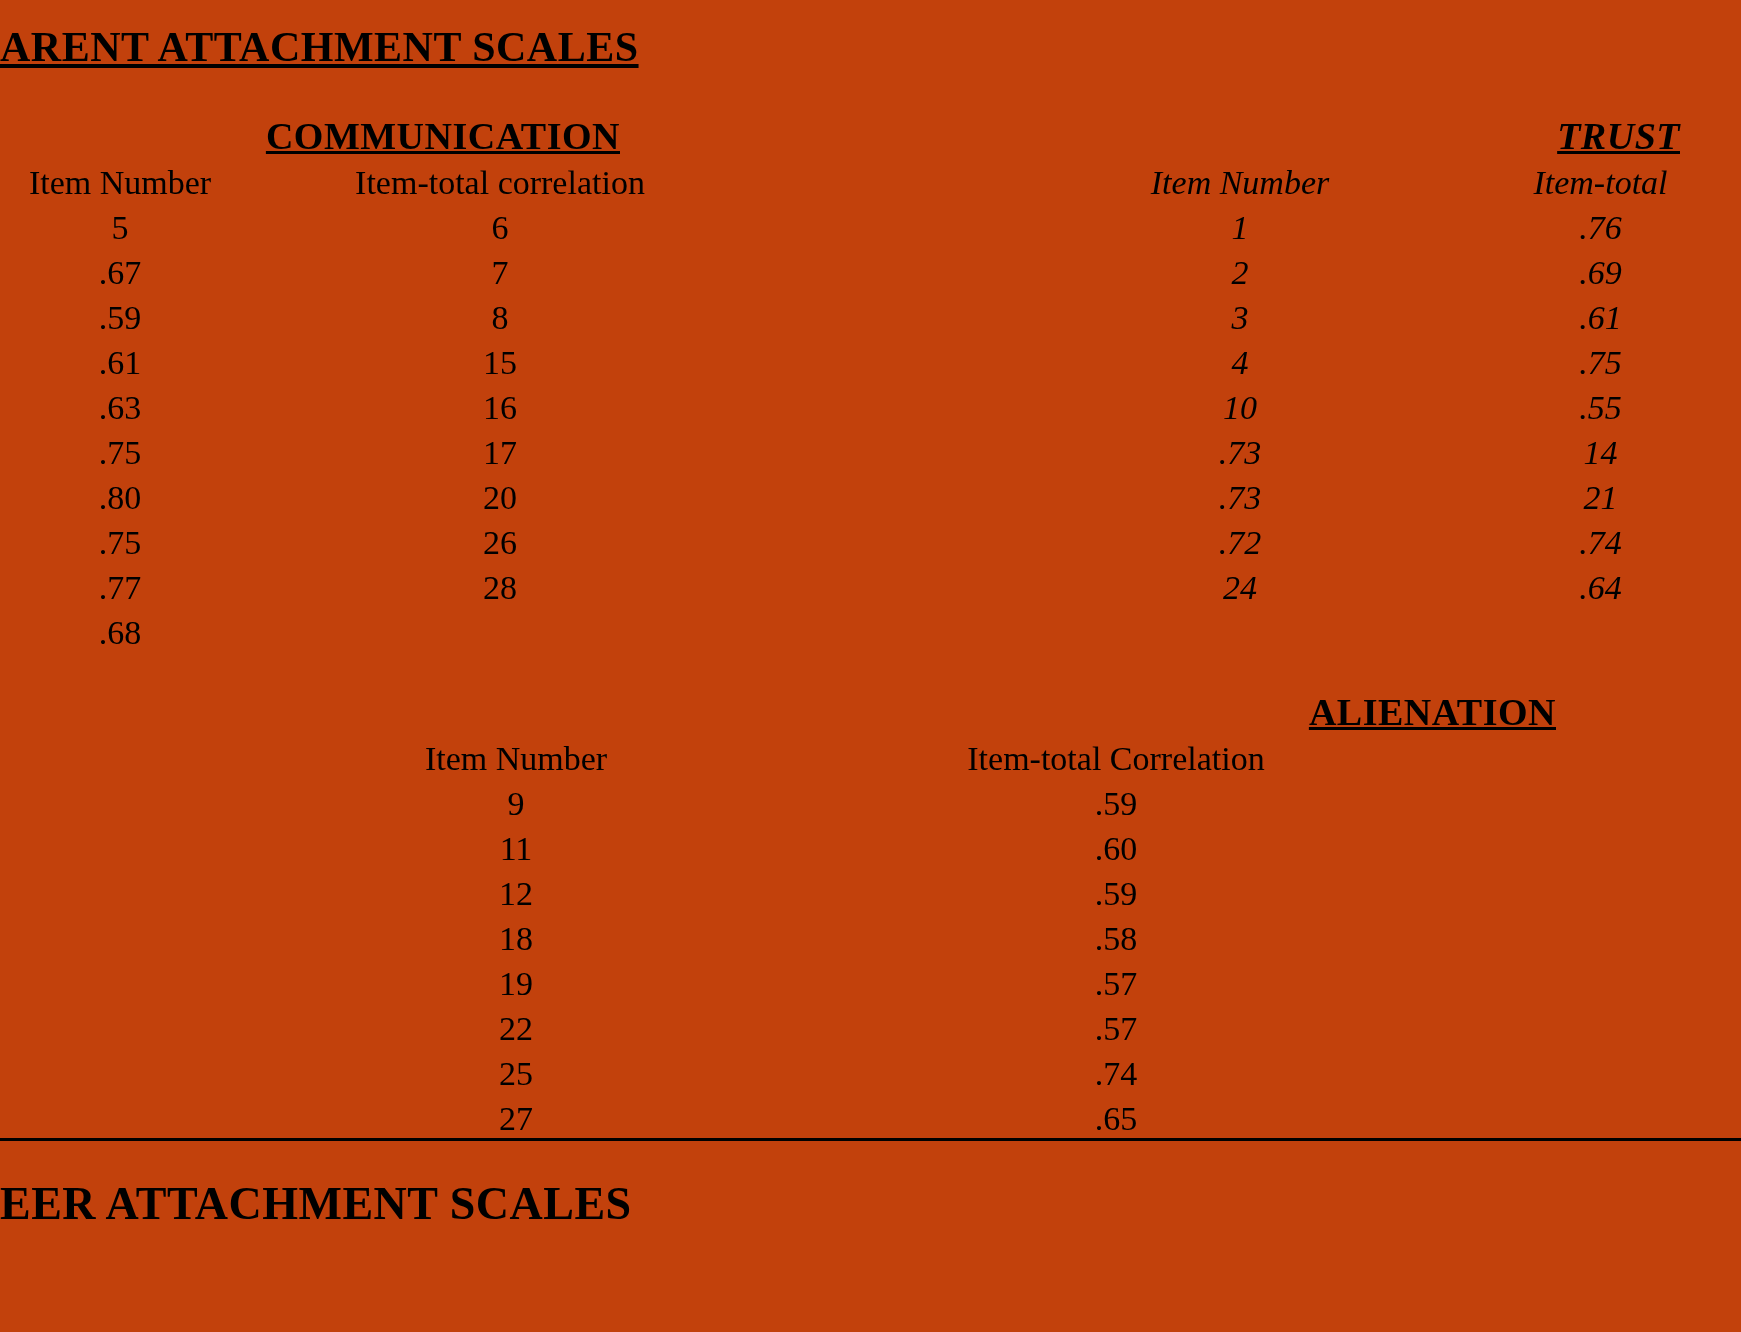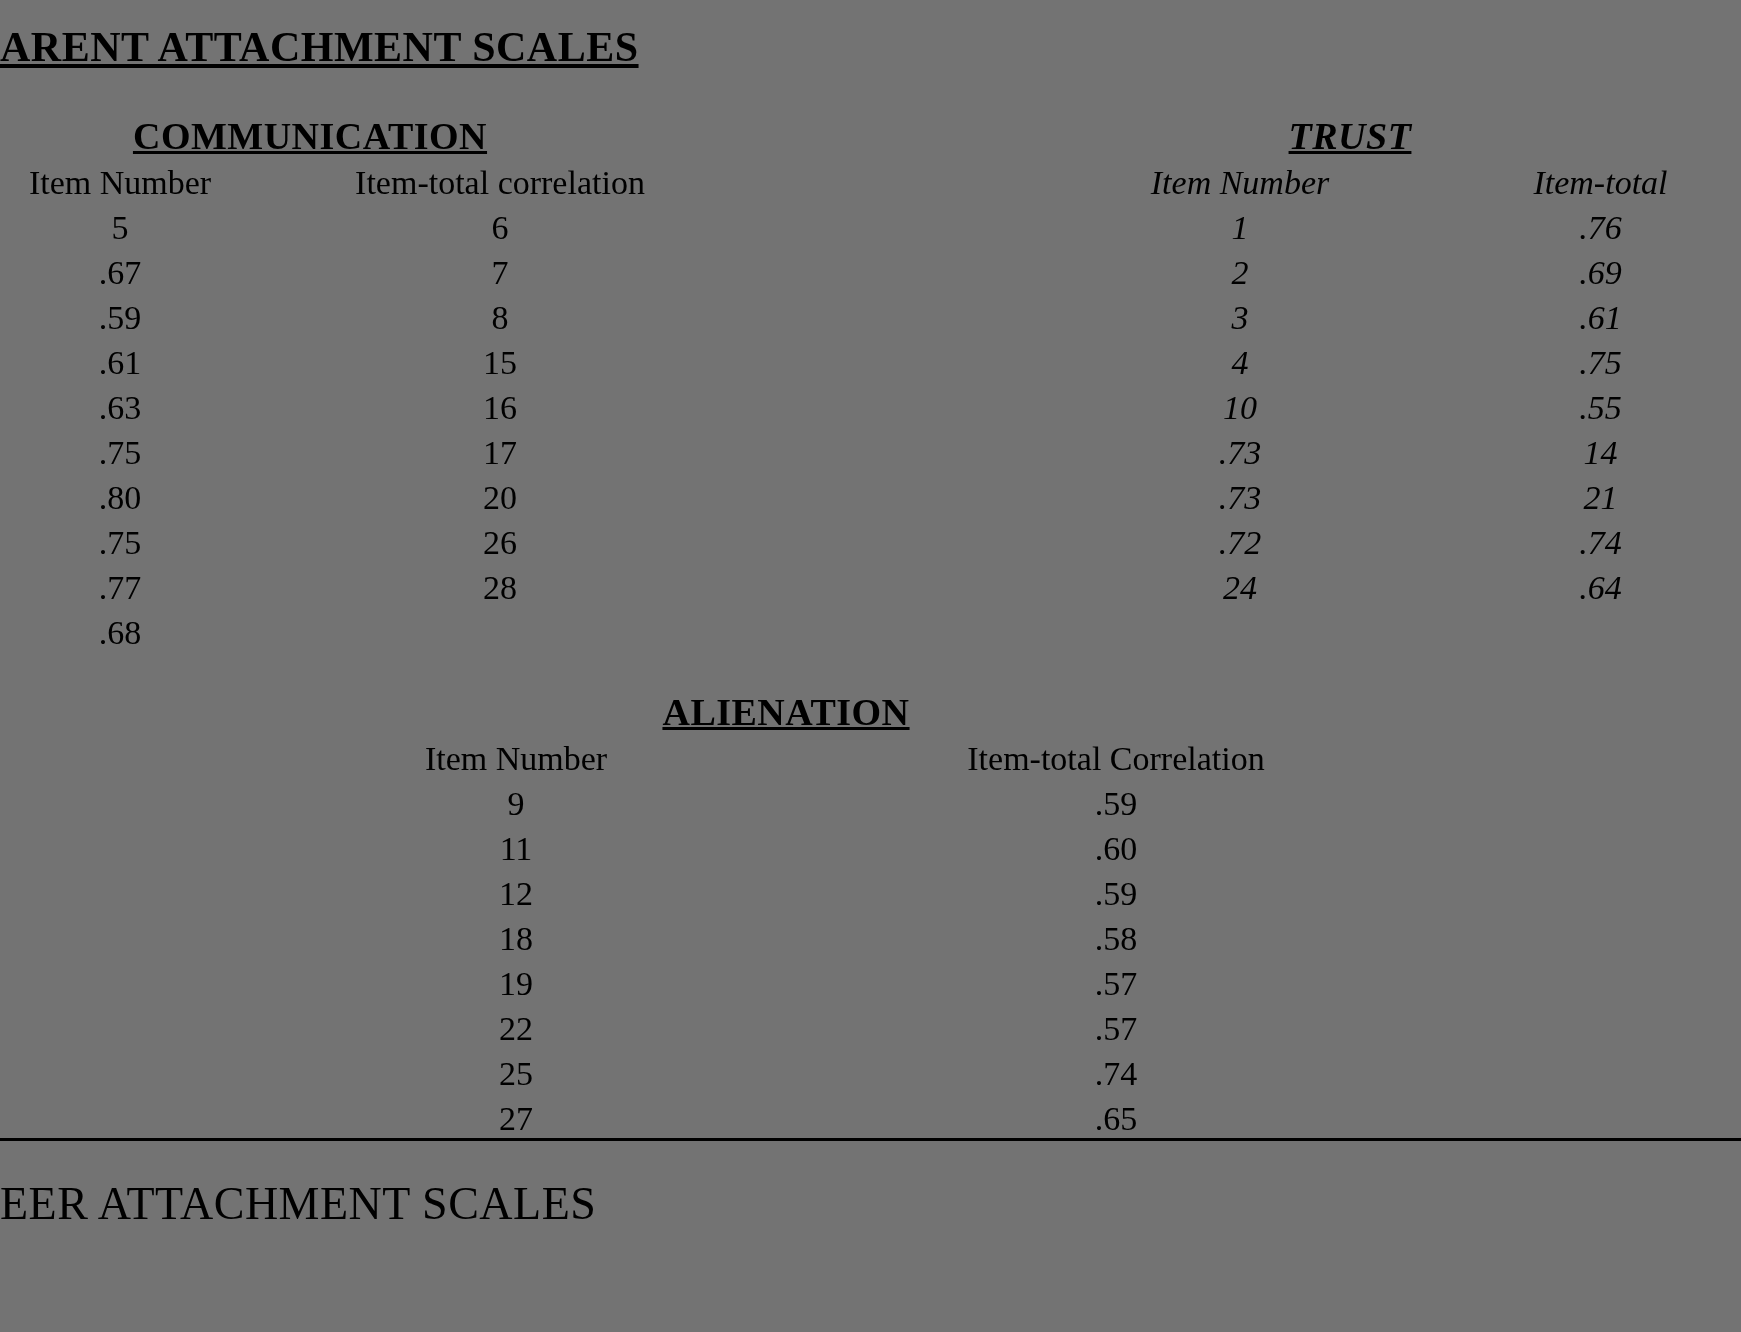--- a/index.html
+++ b/index.html
@@ -1,52 +1,52 @@
 <!DOCTYPE html>
 <html><head>
 <meta charset="utf-8">
 <style>
   * { box-sizing: border-box; }
   html, body { margin: 0; padding: 0; background: #ffffff; }
   .page {
     position: relative;
     width: 1741px;
     height: 1332px;
-    background: #737373;
+    background: #c2410c;
     color: #000000;
     font-family: "Liberation Serif", "DejaVu Serif", serif;
     overflow: hidden;
   }
   .doc-title {
     position: absolute;
     font-weight: bold;
     text-decoration: underline;
     font-size: 42px;
     line-height: 50px;
     letter-spacing: 0.5px;
     white-space: nowrap;
   }
   .title-top { top: 22px; left: 0px; }
   .footer-title {
     position: absolute;
     top: 1178px;
     left: 0px;
-    font-weight: normal;
+    font-weight: bold;
     font-size: 46px;
     line-height: 52px;
     letter-spacing: 0.5px;
     white-space: nowrap;
   }
   .section { position: absolute; }
   .sec-title {
     font-weight: bold;
     text-decoration: underline;
     font-size: 38px;
     line-height: 48px;
-    text-align: center;
+    text-align: right;
     letter-spacing: 0.5px;
   }
   .grid {
     display: grid;
     font-size: 34px;
     line-height: 45px;
   }
   .hdr, .cell { text-align: center; white-space: nowrap; }
 
   

